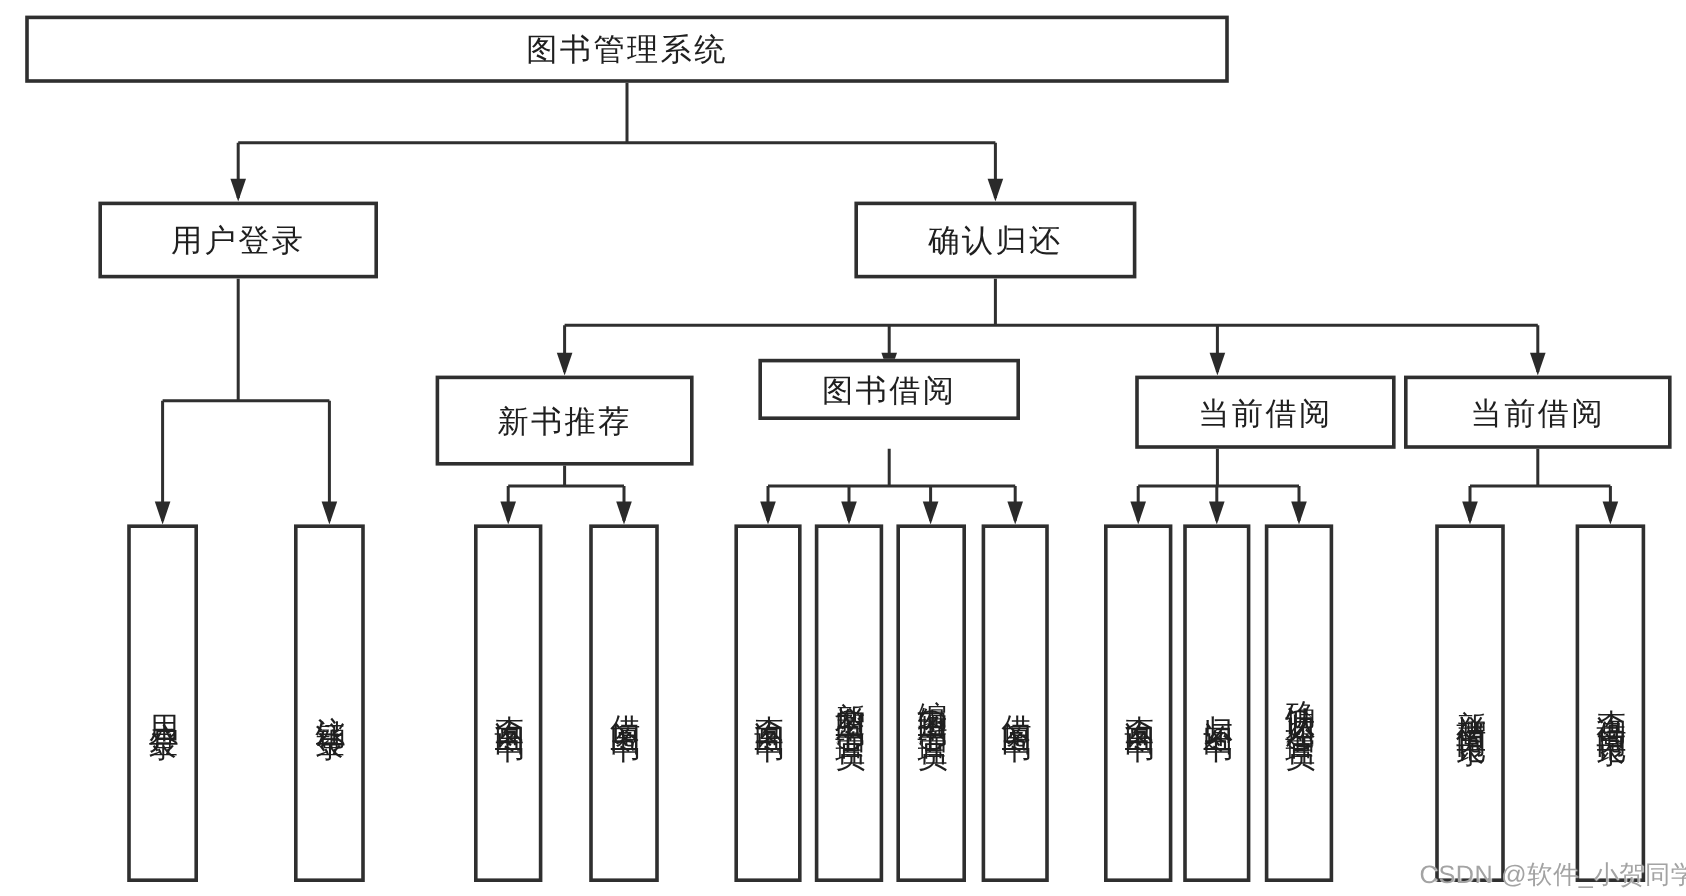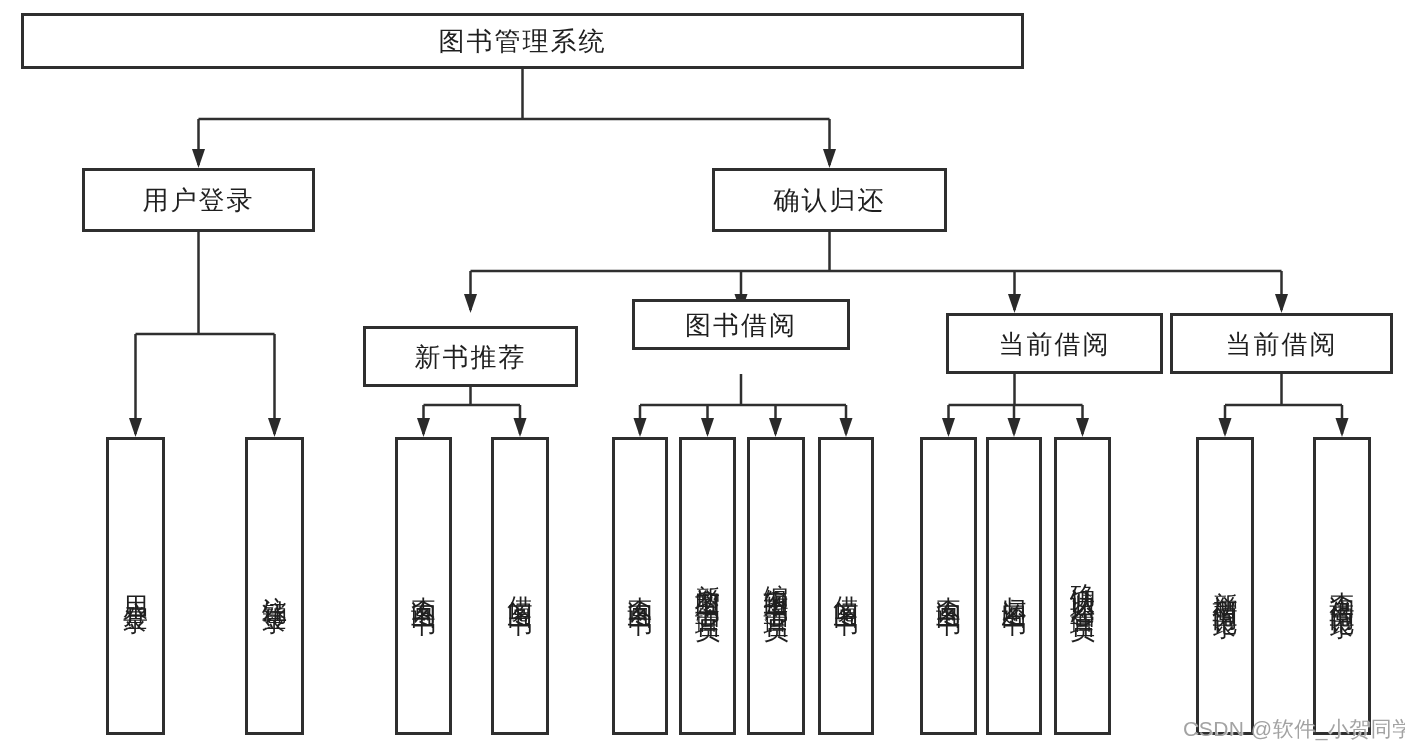--- a/index.html
+++ b/index.html
@@ -59,21 +59,21 @@
       <polygon points="1218.5,418 1231.5,418 1225,437"></polygon>
       <polygon points="1335.5,418 1348.5,418 1342,437"></polygon>
     </g>
   </svg>
 
   <div class="node h-node" style="left:21px;top:13px;width:1003px;height:56px;">图书管理系统</div>
 
   <div class="node h-node" style="left:82px;top:168px;width:233px;height:64px;">用户登录</div>
   <div class="node h-node" style="left:712px;top:168px;width:235px;height:64px;">确认归还</div>
 
-  <div class="node h-node" style="left:363px;top:326px;width:215px;height:61px;">新书推荐</div>
+  <div class="node h-node" style="left:363px;top:313px;width:215px;height:75px;">新书推荐</div>
   <div class="node h-node" style="left:632px;top:299px;width:218px;height:51px;text-align:center;">图书借阅</div>
   <div class="node h-node" style="left:906px;top:313px;width:217px;height:61px;margin-left:40px;">当前借阅</div>
   <div class="node h-node" style="left:1170px;top:313px;width:223px;height:61px;">当前借阅</div>
 
   <div class="node v-node" style="left:106px;top:437px;width:59px;height:298px;">用户登录</div>
   <div class="node v-node" style="left:245px;top:437px;width:59px;height:298px;">注销登录</div>
 
   <div class="node v-node" style="left:395px;top:437px;width:57px;height:298px;">查询图书</div>
   <div class="node v-node" style="left:491px;top:437px;width:58px;height:298px;">借阅图书</div>
 

